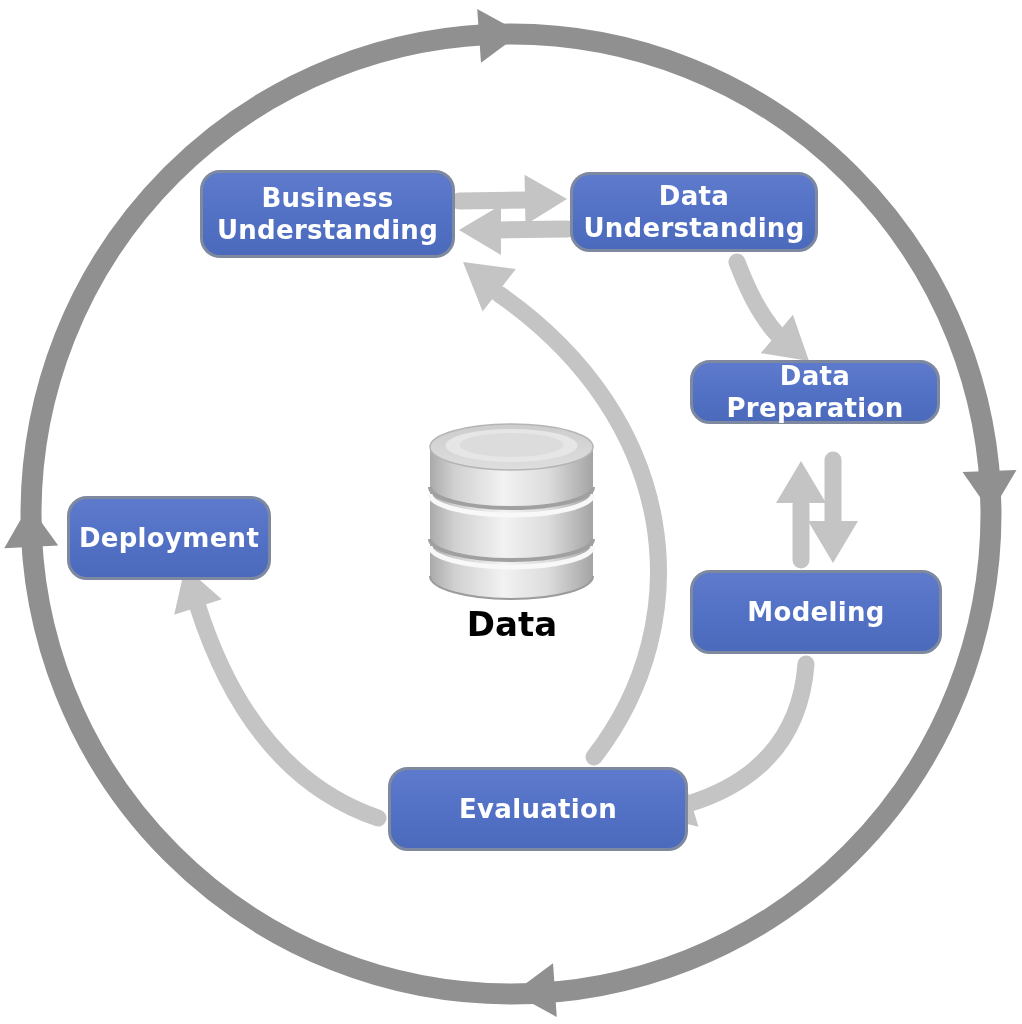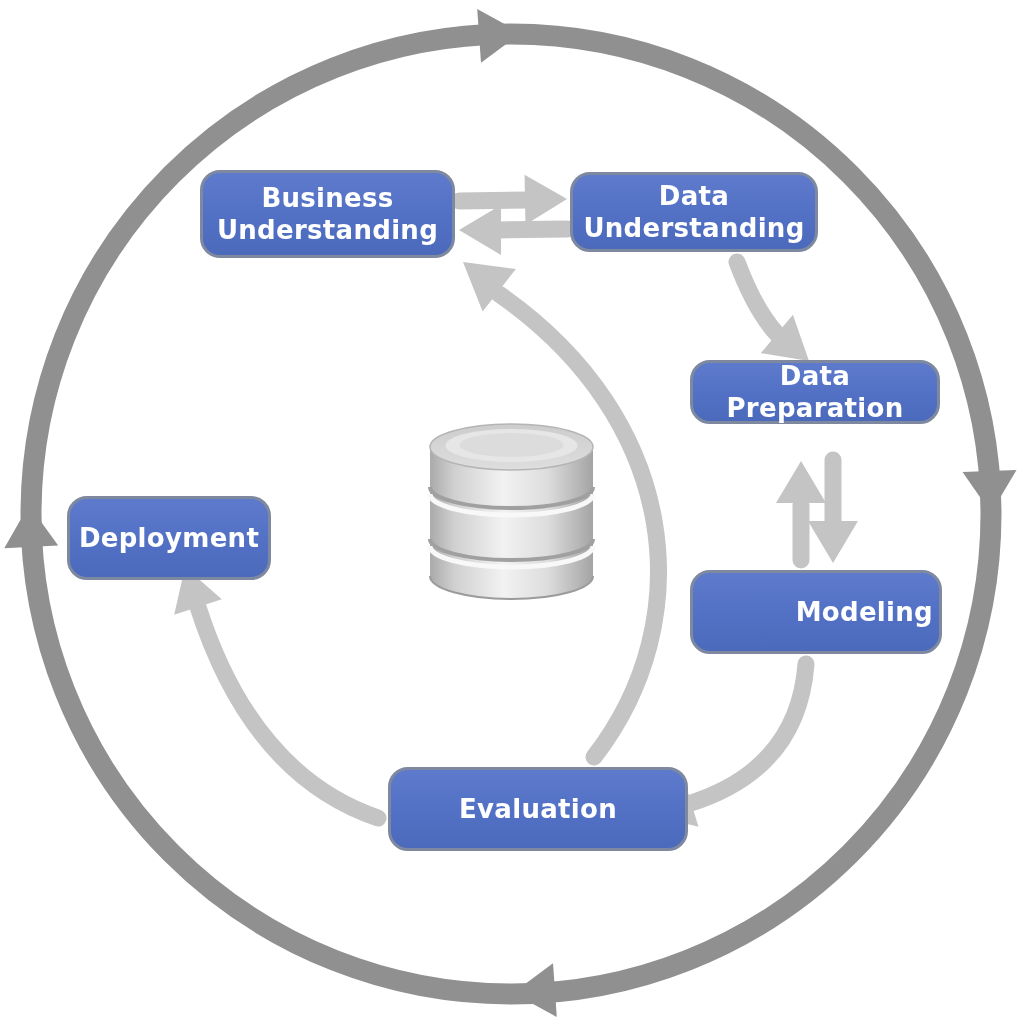--- a/index.html
+++ b/index.html
@@ -22,21 +22,21 @@
     color:#ffffff;
     font-weight:bold;
     font-size:26px;
     line-height:1.25;
     letter-spacing:.3px;
     padding:2px 6px;
   }
   #phase-business       {left:200px; top:170px; width:255px; height:88px;}
   #phase-data-underst   {left:570px; top:172px; width:248px; height:80px;}
   #phase-data-prep      {left:690px; top:360px; width:250px; height:64px;}
-  #phase-modeling       {left:690px; top:570px; width:252px; height:84px;justify-content:flex-end;}
+  #phase-modeling       {left:690px; top:570px; width:252px; height:84px;}
   #phase-evaluation     {left:388px; top:767px; width:300px; height:84px;}
   #phase-deployment     {left:67px;  top:496px; width:204px; height:84px;}
   #data-label{
     position:absolute;left:412px;top:604px;width:200px;
     text-align:center;color:#000;font-weight:bold;font-size:34px;
   }
 </style>
 </head>
 <body>
 
@@ -122,14 +122,15 @@
   <div class="phase" id="phase-modeling">
     <span>Modeling</span>
   </div>
   <div class="phase" id="phase-evaluation">
     <span>Evaluation</span>
   </div>
   <div class="phase" id="phase-deployment">
     <span>Deployment</span>
   </div>
 
+  <div id="data-label">Data</div>
 
 </div>
 
 </body></html>

